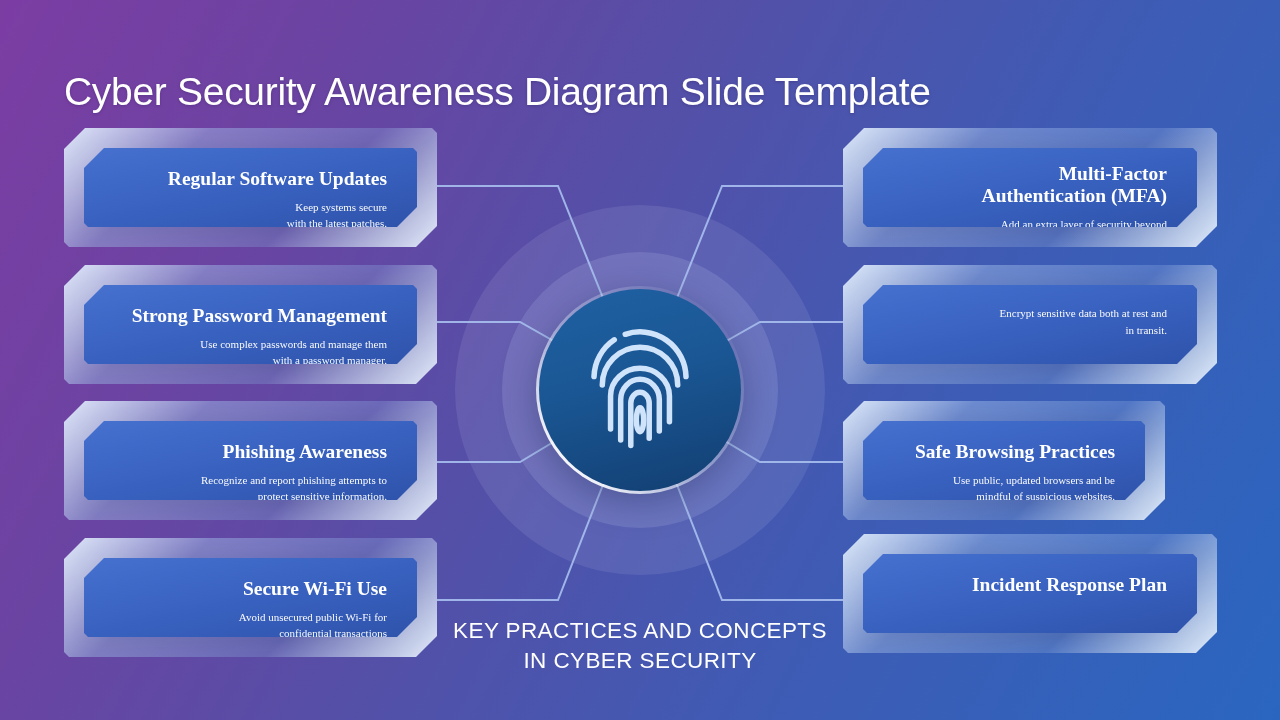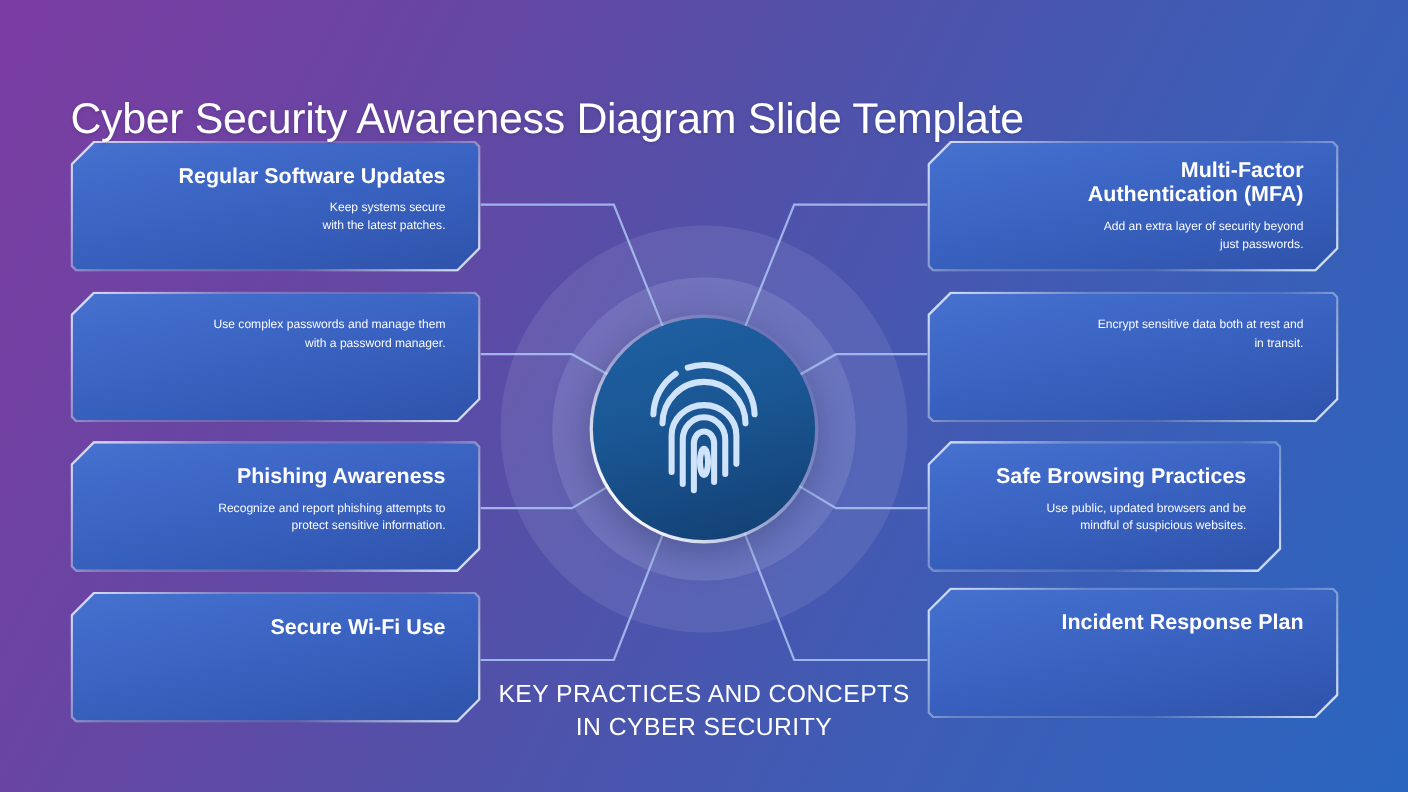--- a/index.html
+++ b/index.html
@@ -3,21 +3,21 @@
 <meta charset="utf-8">
 <style>
   html,body { margin:0; padding:0; background:#222; }
   * { box-sizing:border-box; }
   .slide {
     position:relative; width:1280px; height:720px; overflow:hidden;
     font-family:"Liberation Sans", sans-serif; color:#fff;
     background:linear-gradient(118deg,#7c3da3 0%,#6a44a2 22%,#5350a8 45%,#3f5bb4 68%,#2a66c0 100%);
   }
   .slide-title {
-    position:absolute; left:64px; top:61px; z-index:6;
+    position:absolute; left:64px; top:44px; z-index:6;
     font-size:39px; font-weight:400; letter-spacing:-0.3px; color:#ffffff;
     text-shadow:0 1px 3px rgba(30,20,70,0.25); white-space:nowrap;
   }
   
   .ring { position:absolute; border-radius:50%; z-index:1; }
   .ring-outer { left:455px; top:205px; width:370px; height:370px; background:rgba(215,220,248,0.11); }
   .ring-inner { left:502px; top:252px; width:276px; height:276px; background:rgba(220,228,252,0.14); }
   
   .connectors { position:absolute; left:0; top:0; z-index:2; }
   .connectors polyline { fill:none; stroke:rgba(168,192,240,0.9); stroke-width:2; }
@@ -29,24 +29,25 @@
     filter:drop-shadow(0 8px 18px rgba(15,25,70,0.35));
   }
   .badge {
     width:100%; height:100%; border-radius:50%;
     background:linear-gradient(165deg,#1f61a4 0%,#1a5693 45%,#123e71 100%);
     display:flex; align-items:center; justify-content:center;
   }
   .badge svg { display:block; margin-top:10px; }
   
   .card {
-    position:absolute; width:373px; height:119px; z-index:4; padding:2px;
+    position:absolute; width:373px; height:119px; z-index:4; padding:20px;
     clip-path:polygon(21px 0, calc(100% - 5px) 0, 100% 5px, 100% calc(100% - 21px), calc(100% - 21px) 100%, 5px 100%, 0 calc(100% - 5px), 0 21px);
     background:linear-gradient(135deg, rgba(230,242,255,0.95) 0%, rgba(170,200,245,0.45) 30%, rgba(150,180,235,0.30) 65%, rgba(235,245,255,0.95) 100%);
     filter:drop-shadow(0 6px 9px rgba(20,20,70,0.30));
+    font-family:Liberation Serif, serif;
   }
   .card-inner {
     width:100%; height:100%;
     clip-path:polygon(20px 0, calc(100% - 4px) 0, 100% 4px, 100% calc(100% - 20px), calc(100% - 20px) 100%, 4px 100%, 0 calc(100% - 4px), 0 20px);
     background:linear-gradient(168deg,#4671cf 0%,#3a63c2 45%,#2e53ab 100%);
     padding:20px 30px 0 30px;
   }
   .card--left .card-inner { text-align:right; }
   .card--right .card-inner { text-align:right; }
   .card-title { font-size:19.5px; font-weight:700; line-height:1.12; margin:0 0 9px 0; white-space:pre-line; color:#ffffff; }
@@ -104,34 +105,37 @@
 
   <div class="card card--left pos-l0">
     <div class="card-inner">
       <h3 class="card-title">Regular Software Updates</h3>
       <p class="card-desc">Keep systems secure
 with the latest patches.</p>
     </div>
   </div>
   <div class="card card--left pos-l1">
     <div class="card-inner">
+      <h3 class="card-title">Strong Password Management</h3>
       <p class="card-desc">Use complex passwords and manage them
 with a password manager.</p>
     </div>
   </div>
   <div class="card card--left pos-l2">
     <div class="card-inner">
       <h3 class="card-title">Phishing Awareness</h3>
       <p class="card-desc">Recognize and report phishing attempts to
 protect sensitive information.</p>
     </div>
   </div>
   <div class="card card--left pos-l3">
     <div class="card-inner">
       <h3 class="card-title">Secure Wi-Fi Use</h3>
+      <p class="card-desc">Avoid unsecured public Wi-Fi for
+confidential transactions</p>
     </div>
   </div>
 
   <div class="card card--right card-mfa pos-r0">
     <div class="card-inner">
       <h3 class="card-title">Multi-Factor
 Authentication (MFA)</h3>
       <p class="card-desc">Add an extra layer of security beyond
 just passwords.</p>
     </div>

